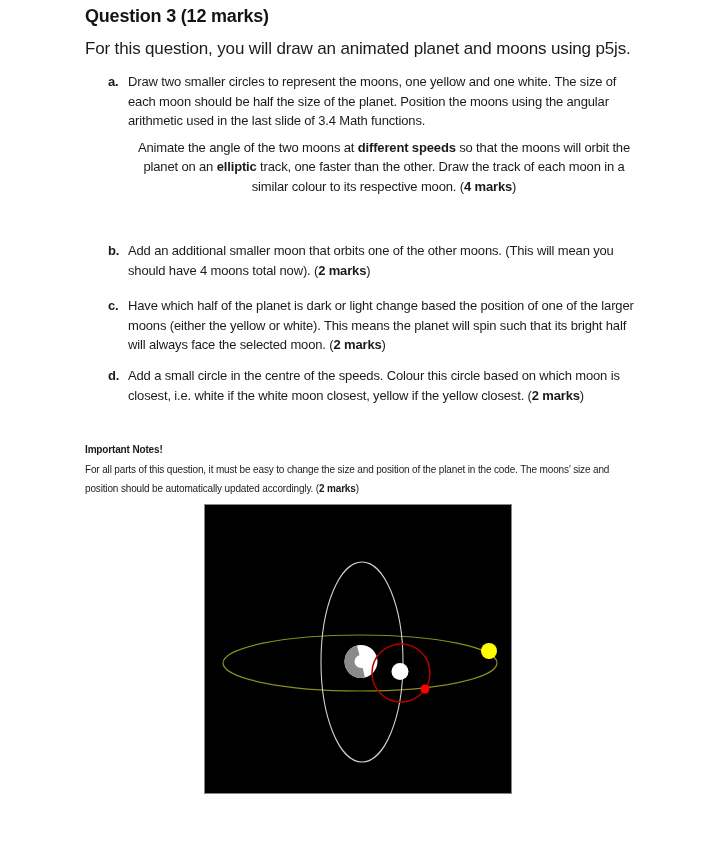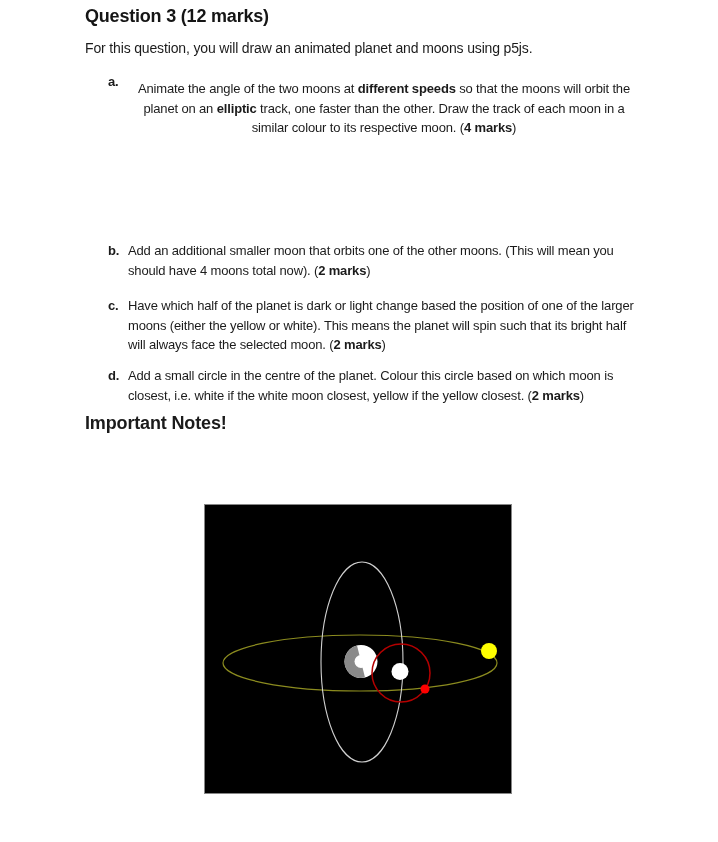--- a/index.html
+++ b/index.html
@@ -10,34 +10,34 @@
   }
   .page{position:relative;width:718px;height:604px;background:#fff;color:#1b1b1b;}
   .content{position:absolute;left:85px;top:0;width:557px;}
   .doc-title{
     position:absolute;left:0;top:5px;width:557px;
     font-size:18px;font-weight:700;color:#151515;line-height:23px;
     letter-spacing:-0.2px;
   }
   .intro{
     position:absolute;left:0;top:39px;width:557px;
-    font-size:14px;line-height:19.5px;letter-spacing:-0.15px;
+    font-size:17px;line-height:19.5px;letter-spacing:-0.15px;
   }
   .req-item{
     position:absolute;left:23px;width:512px;padding-left:20px;box-sizing:content-box;
     font-size:13px;line-height:19.5px;letter-spacing:-0.15px;
   }
   .req-item .marker{
     position:absolute;left:0;top:0;width:18px;font-weight:700;
   }
   .par{margin:0;}
   .par.gap{margin-top:7px;text-align:center;}
   .notes{
-    position:absolute;left:0;top:414px;width:557px;
-    font-size:18px;line-height:19.5px;letter-spacing:-0.15px;
+    position:absolute;left:0;top:440px;width:557px;
+    font-size:10px;line-height:19.5px;letter-spacing:-0.15px;
   }
   .notes-heading{font-weight:700;}
   .sketch-frame{
     position:absolute;left:204px;top:504px;width:306px;height:288px;
     border:1px solid #868686;background:#000;
   }
   .sketch-frame svg{display:block;}
 </style>
 </head>
 <body>
@@ -45,38 +45,40 @@
 <div class="page">
   <div class="content">
 
     <div class="doc-title">Question 3 (12 marks)</div>
 
     <div class="intro">For this question, you will draw an animated planet and moons using p5js.</div>
 
     <div>
         <div class="req-item" style="top: 72px;">
           <span class="marker">a.</span>
+          <div class="par"><span>Draw two smaller circles to represent the moons, one yellow and one white. The size of each moon should be half the size of the planet. Position the moons using the angular arithmetic used in the last slide of 3.4 Math functions.</span></div>
           <div class="par gap"><span>Animate the angle of the two moons at </span><span style="font-weight: 700;">different speeds</span><span> so that the moons will orbit the planet on an </span><span style="font-weight: 700;">elliptic</span><span> track, one faster than the other. Draw the track of each moon in a similar colour to its respective moon. (</span><span style="font-weight: 700;">4 marks</span><span>)</span></div>
         </div>
         <div class="req-item" style="top: 241px;">
           <span class="marker">b.</span>
           <div class="par"><span>Add an additional smaller moon that orbits one of the other moons. (This will mean you should have 4 moons total now). (</span><span style="font-weight: 700;">2 marks</span><span>)</span></div>
         </div>
         <div class="req-item" style="top: 296px;">
           <span class="marker">c.</span>
           <div class="par"><span>Have which half of the planet is dark or light change based the position of one of the larger moons (either the yellow or white). This means the planet will spin such that its bright half will always face the selected moon. (</span><span style="font-weight: 700;">2 marks</span><span>)</span></div>
         </div>
         <div class="req-item" style="top: 366px;">
           <span class="marker">d.</span>
-          <div class="par"><span>Add a small circle in the centre of the planet. Colour this circle based on which moon is closest, i.e. white if the white moon closest, yellow if the yellow closest. (</span><span style="font-weight: 700;">2 marks</span><span>)</span></div>
+          <div class="par"><span>Add a small circle in the centre of the speeds. Colour this circle based on which moon is closest, i.e. white if the white moon closest, yellow if the yellow closest. (</span><span style="font-weight: 700;">2 marks</span><span>)</span></div>
         </div>
       </div>
 
     <div class="notes">
       <div class="notes-heading">Important Notes!</div>
+      <div class="par"><span>For all parts of this question, it must be easy to change the size and position of the planet in the code. The moons’ size and position should be automatically updated accordingly. (</span><span style="font-weight: 700;">2 marks</span><span>)</span></div>
     </div>
   </div>
 
   <div class="sketch-frame">
     <svg width="306" height="288" viewBox="0 0 306 288" xmlns="http://www.w3.org/2000/svg">
       <rect x="0" y="0" width="306" height="288" fill="#000000"></rect>
 
       <ellipse cx="155" cy="158" rx="137" ry="28" fill="none" stroke-width="1.2" stroke="#8b8b1f"></ellipse>
       <ellipse cx="157" cy="157" rx="41" ry="100" fill="none" stroke-width="1.1" stroke="#d0d0d0"></ellipse>
 

